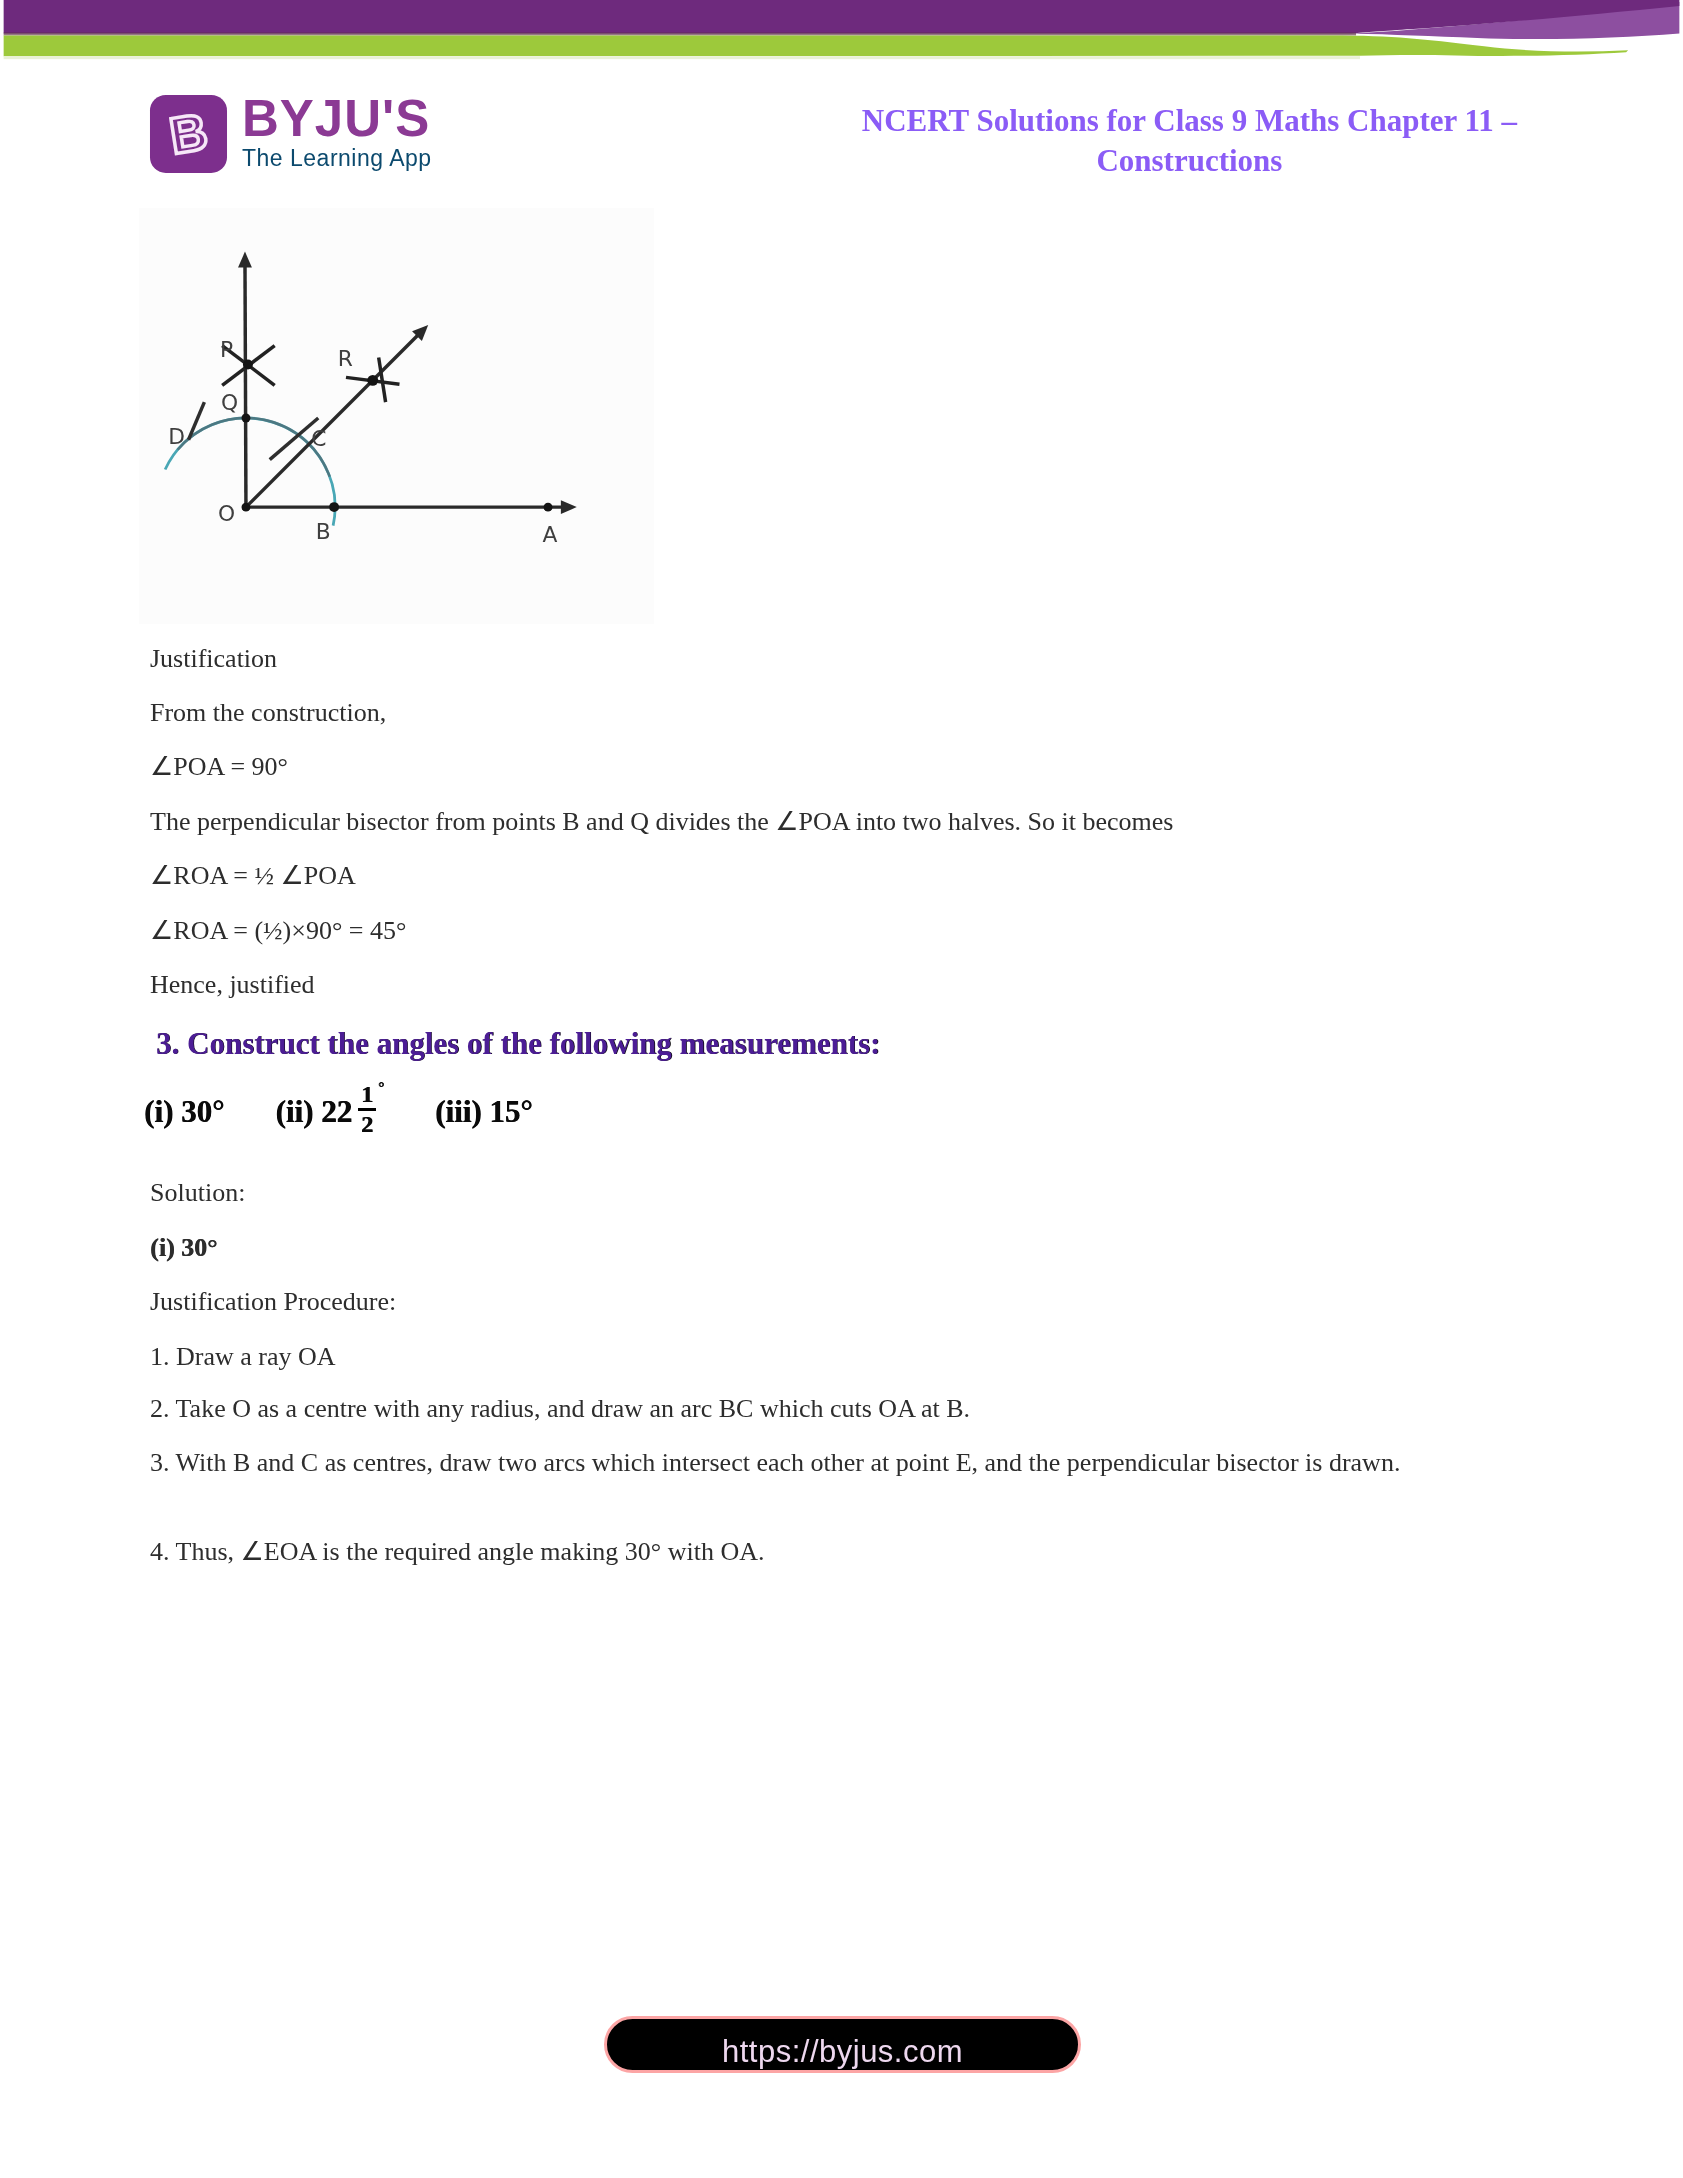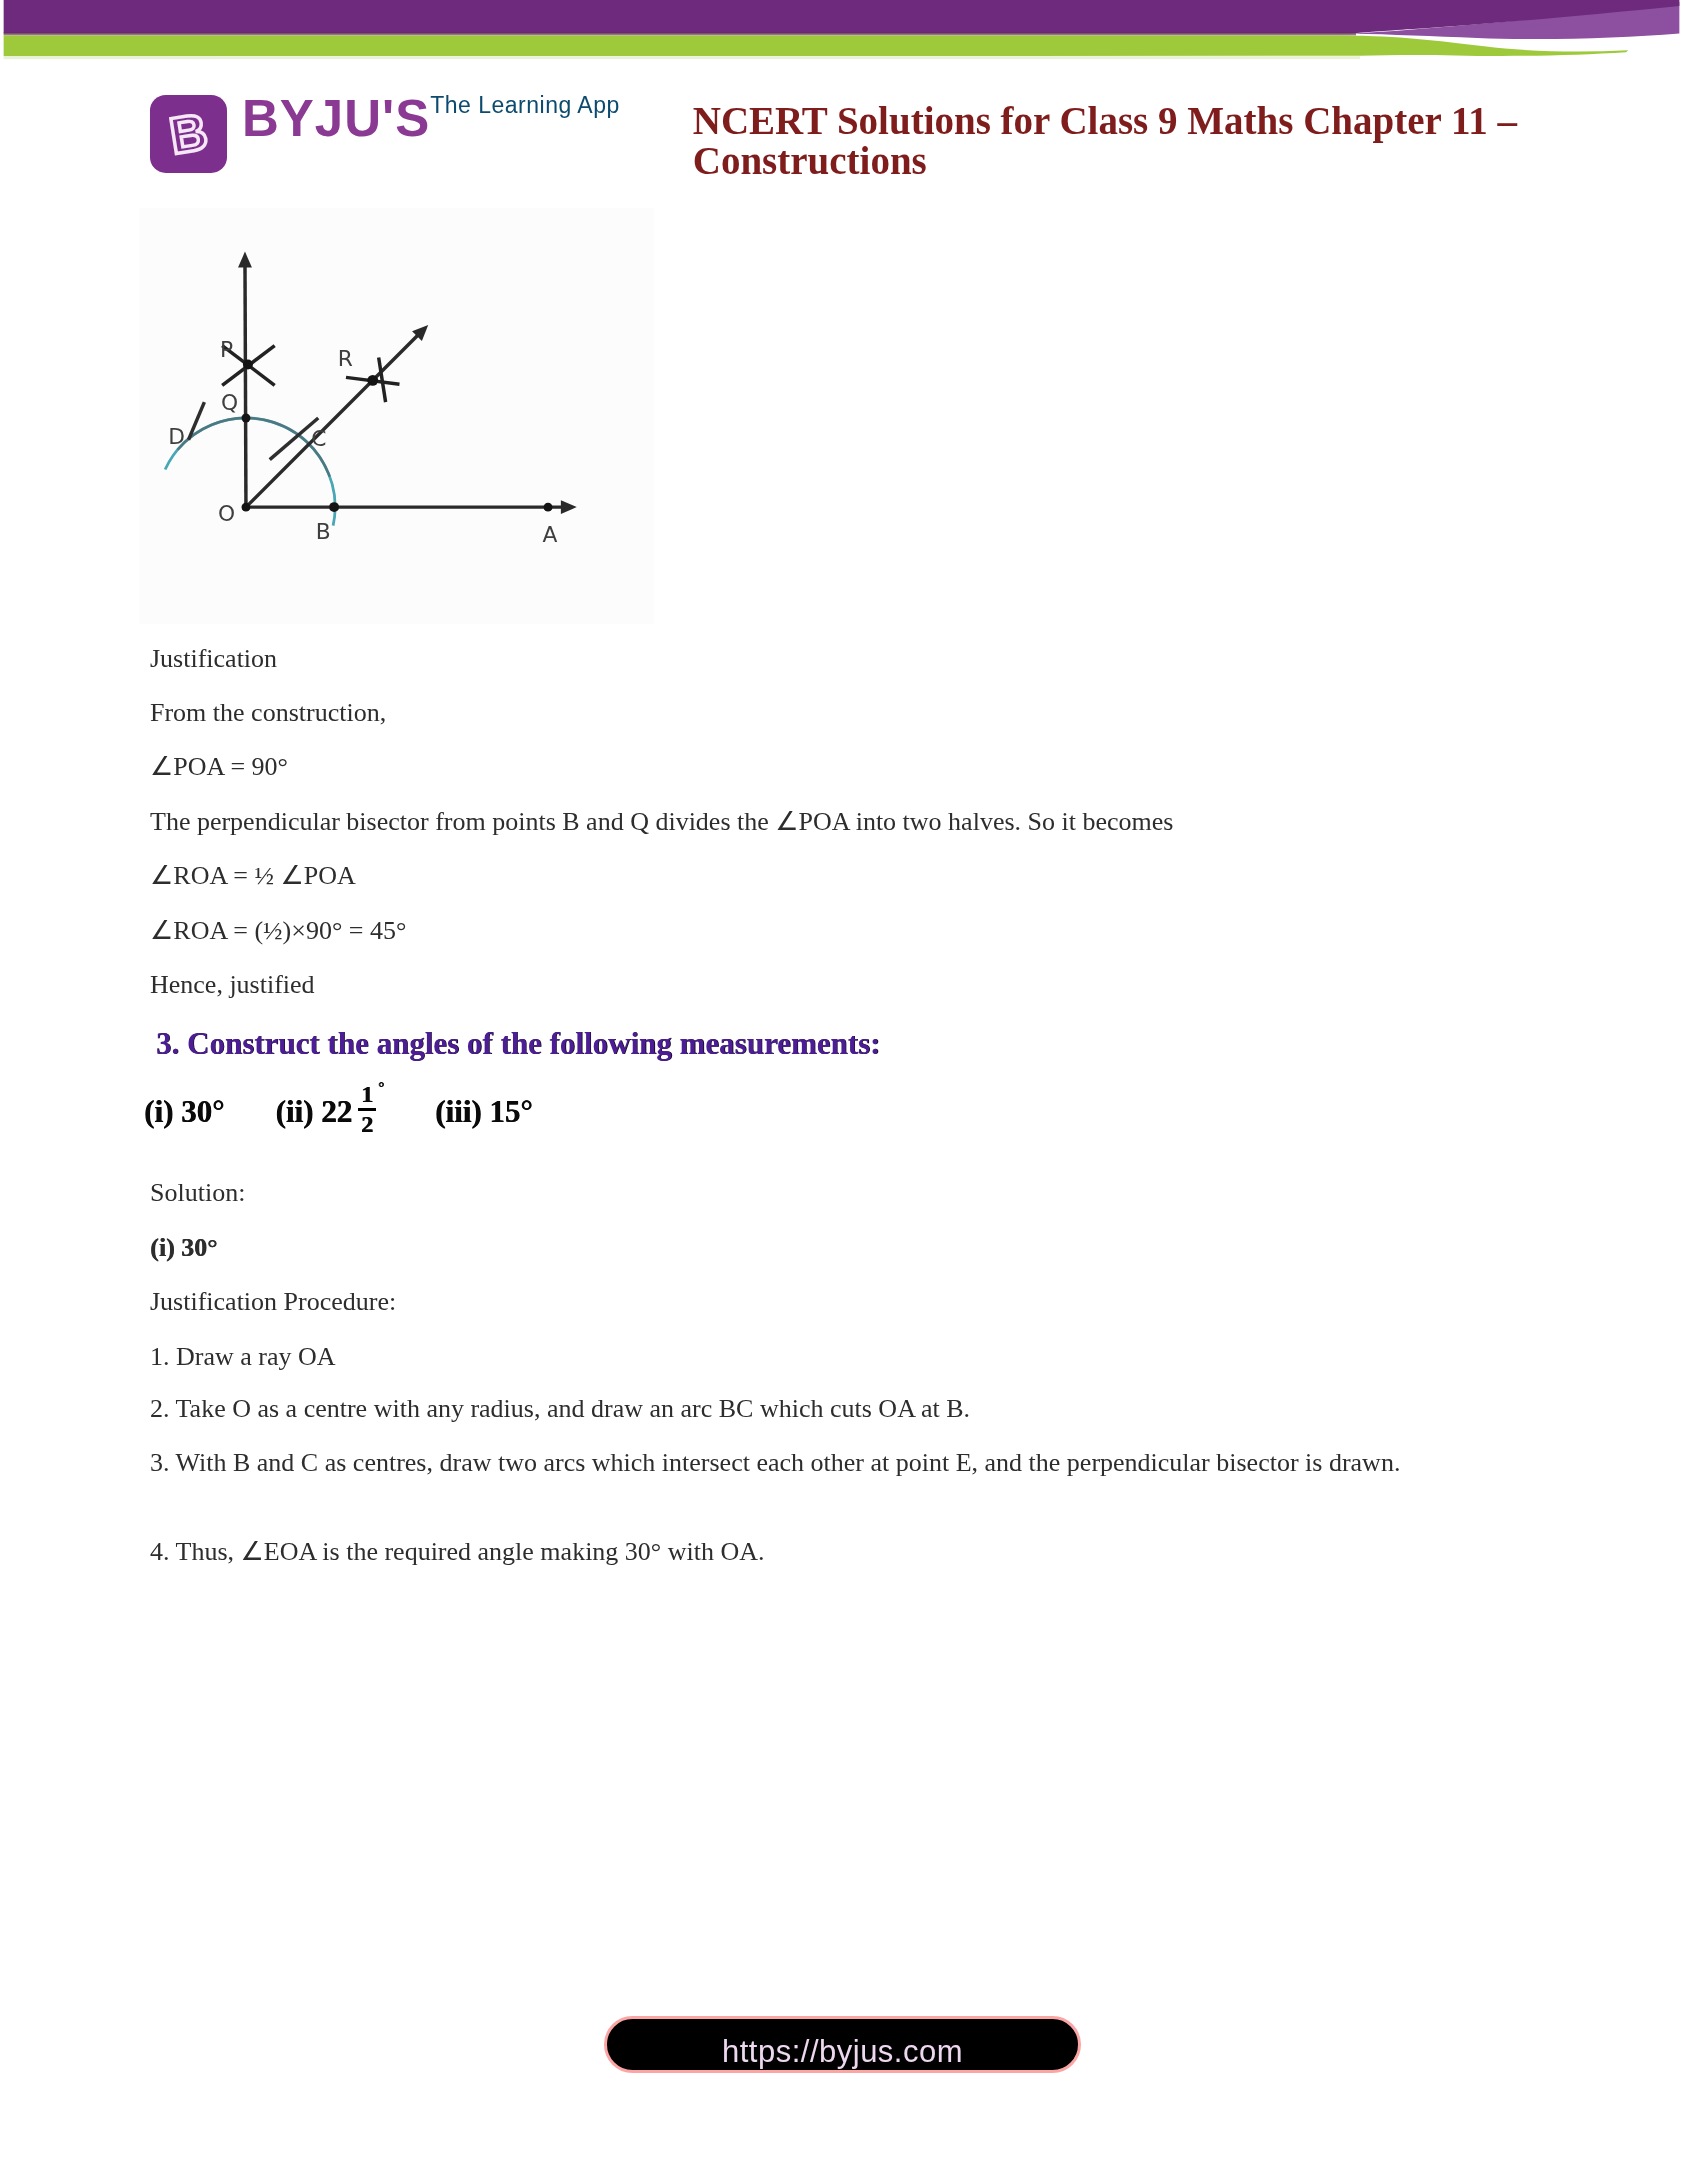--- a/index.html
+++ b/index.html
@@ -4,32 +4,32 @@
 <style>
   html,body{margin:0;padding:0;}
   body{
     width:1683px;height:2178px;position:relative;background:#ffffff;overflow:hidden;
     font-family:"Liberation Serif", serif;
   }
   
   .top-swoosh{position:absolute;left:0;top:0;width:1683px;height:69px;}
   
   .logo{position:absolute;left:149px;top:92px;display:flex;align-items:flex-start;}
-  .logo-text{margin-left:14px;display:flex;flex-direction:row;}
+  .logo-text{margin-left:14px;display:flex;flex-direction:column;}
   .brand{
     font-family:"Liberation Sans", sans-serif;font-weight:bold;font-size:51px;line-height:53px;
     color:#8b3a94;letter-spacing:1px;
   }
   .tagline{
     font-family:"Liberation Sans", sans-serif;font-size:23px;line-height:26px;color:#0c4a6e;letter-spacing:0.5px;
   }
   
   .doc-title{
-    position:absolute;top:101px;right:166px;text-align:left;
-    font-family:"Liberation Serif", serif;font-weight:bold;font-size:39px;line-height:40px;color:#7f1d1d;
+    position:absolute;top:101px;right:166px;text-align:center;
+    font-family:"Liberation Serif", serif;font-weight:bold;font-size:31px;line-height:40px;color:#8b5cf6;
   }
   
   .figure-wrap{position:absolute;left:139px;top:208px;}
   
   .bodyline{
     position:absolute;left:150px;width:1386px;
     font-family:"Liberation Serif", serif;font-size:26px;line-height:33px;color:#2d2d2d;
   }
   .q-heading{
     position:absolute;left:156px;top:1026px;

